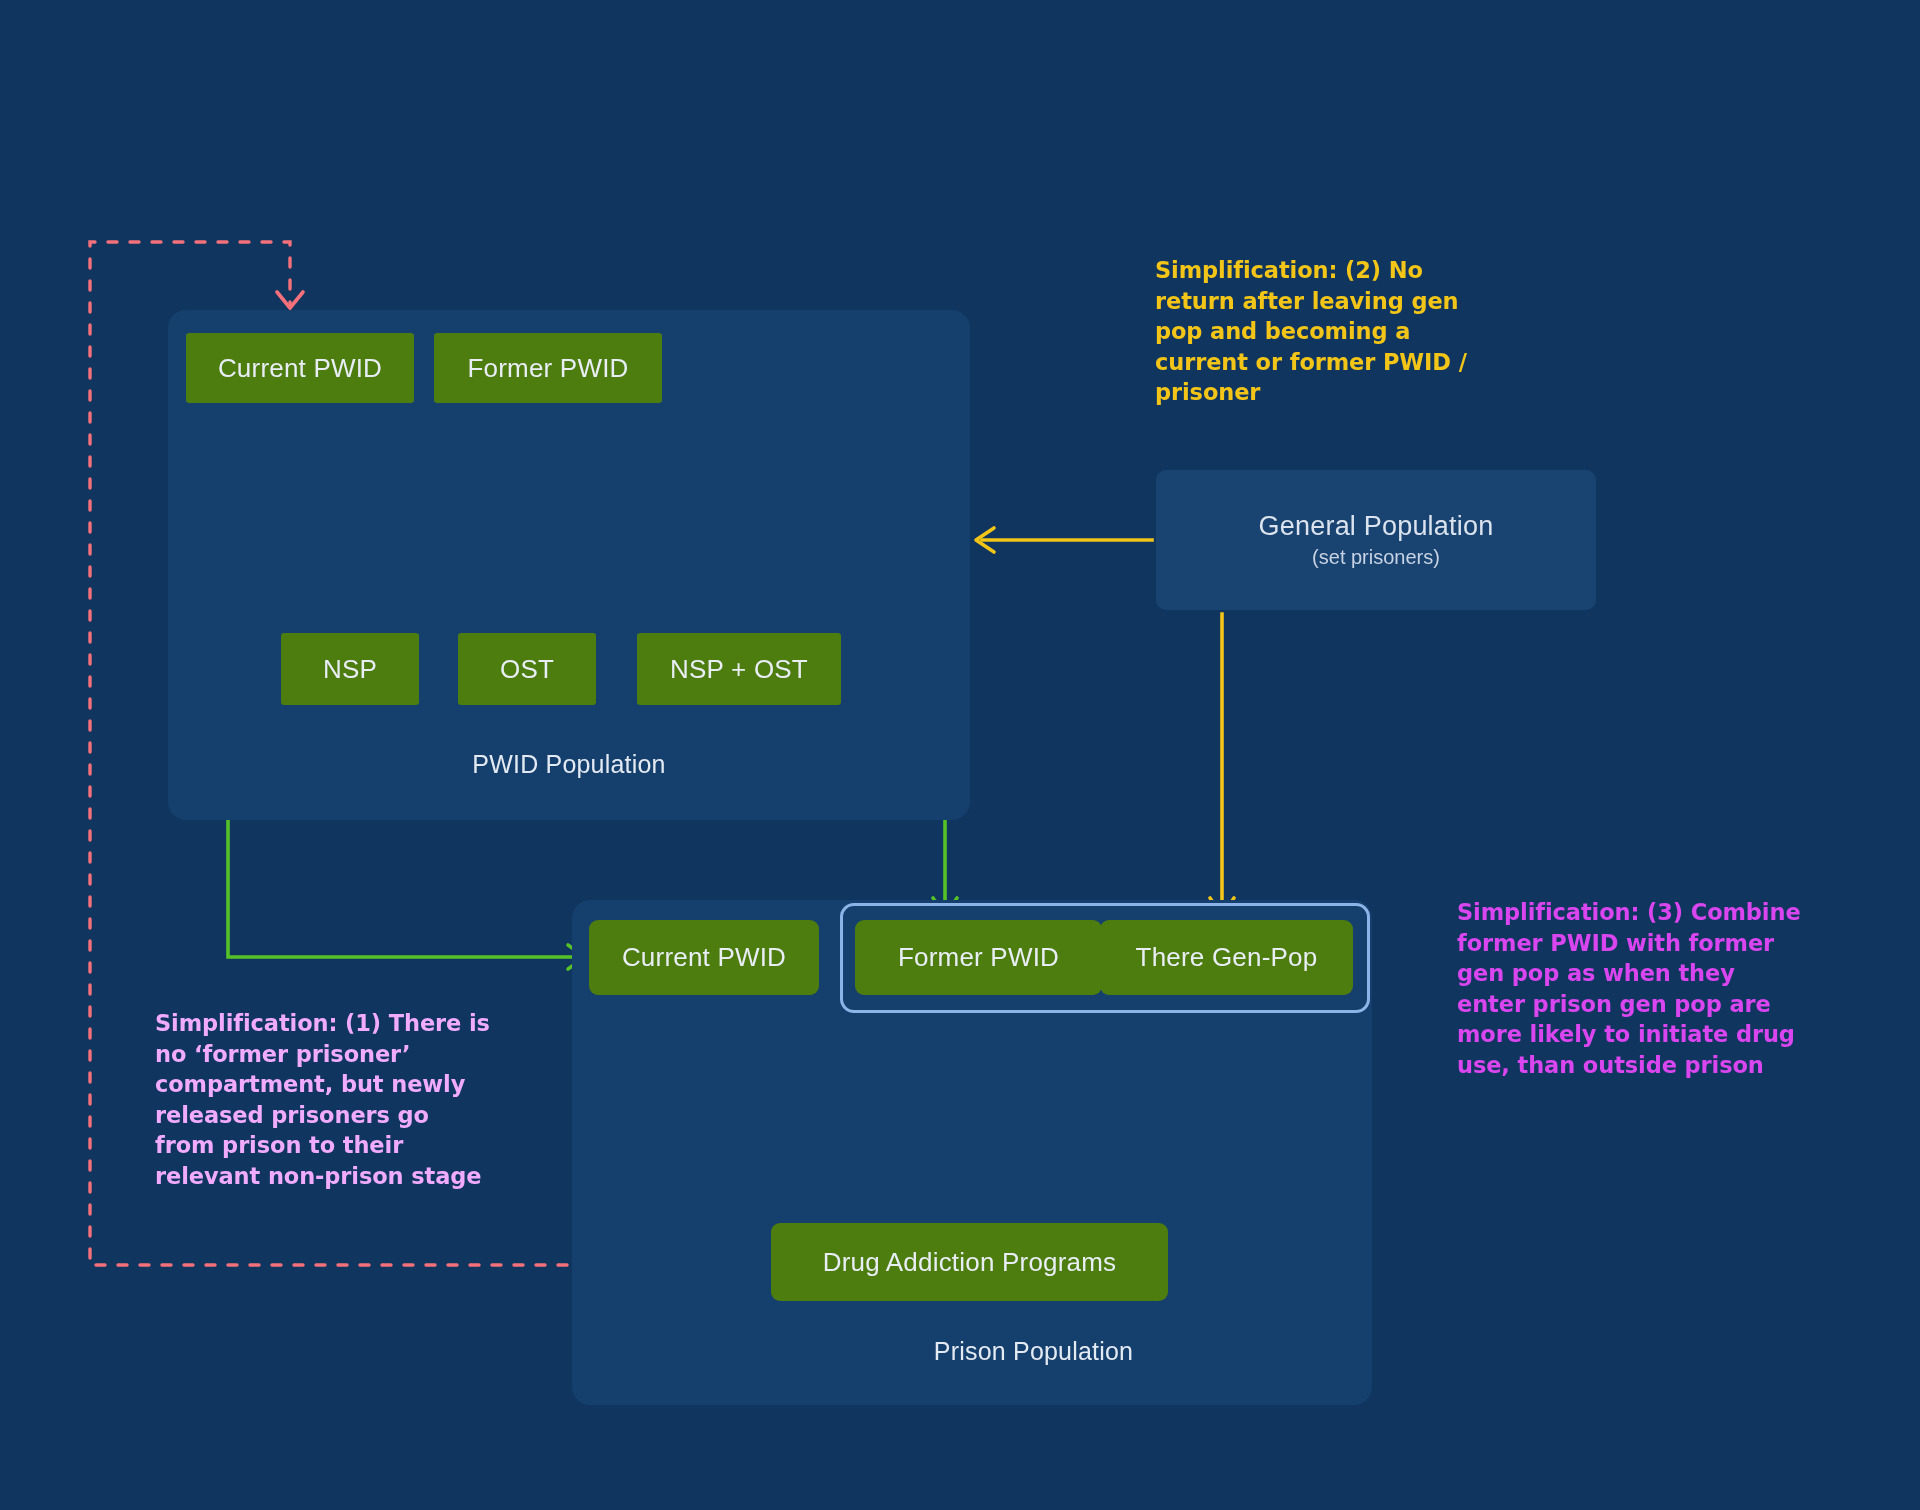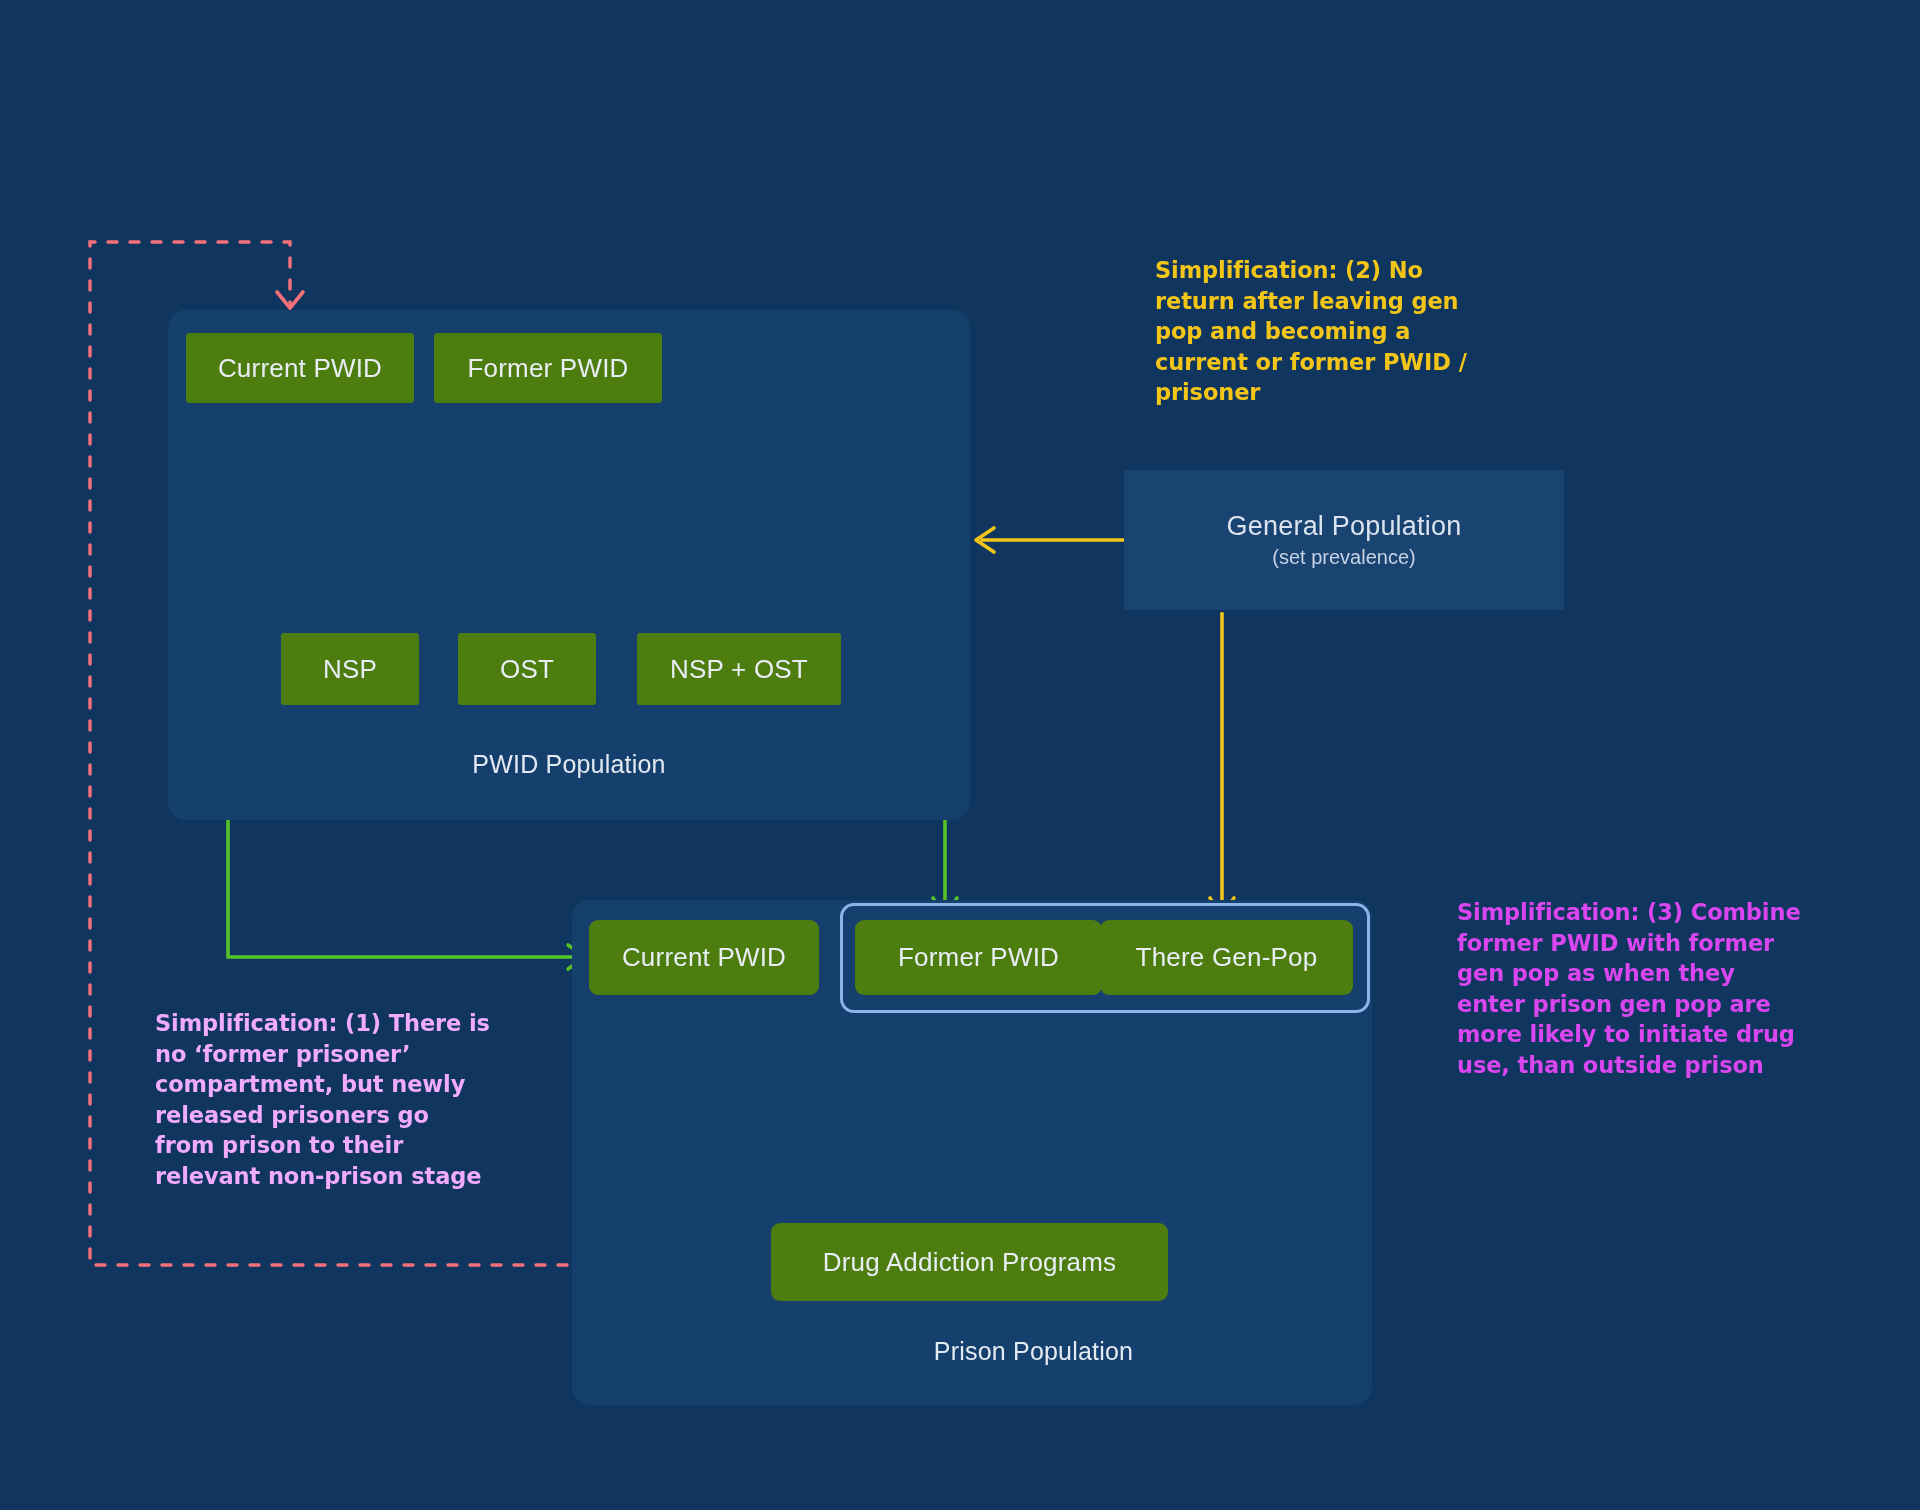--- a/index.html
+++ b/index.html
@@ -63,23 +63,23 @@
   #n-current-pwid { left: 186px; top: 333px; width: 228px; height: 70px; }
   #n-former-pwid  { left: 434px; top: 333px; width: 228px; height: 70px; }
   #n-nsp          { left: 281px; top: 633px; width: 138px; height: 72px; }
   #n-ost          { left: 458px; top: 633px; width: 138px; height: 72px; }
   #n-nsp-ost      { left: 637px; top: 633px; width: 204px; height: 72px; }
   #lbl-pwid-pop   { left: 168px; top: 750px; }
 
   
   #n-gen-pop {
     position: absolute;
-    left: 1124px; top: 470px; width: 440px; height: 140px;
+    left: 1156px; top: 470px; width: 440px; height: 140px;
     background: #194371;
-    border-radius: 3px;
+    border-radius: 10px;
     display: flex;
     flex-direction: column;
     align-items: center;
     justify-content: center;
     color: #dbe3ee;
     font-family: "Liberation Sans", sans-serif;
   }
   #n-gen-pop .gp-title { font-size: 27px; letter-spacing: .2px; }
   #n-gen-pop .gp-sub { font-size: 20px; margin-top: 4px; color: #c7d3e3; }
 
@@ -181,21 +181,21 @@
 
   <div class="node" id="n-current-pwid">Current PWID</div>
   <div class="node" id="n-former-pwid">Former PWID</div>
   <div class="node" id="n-nsp">NSP</div>
   <div class="node" id="n-ost">OST</div>
   <div class="node" id="n-nsp-ost">NSP + OST</div>
   <div class="group-label" id="lbl-pwid-pop" style="width:802px">PWID Population</div>
 
   <div id="n-gen-pop">
     <span class="gp-title">General Population</span>
-    <span class="gp-sub">(set prevalence)</span>
+    <span class="gp-sub">(set prisoners)</span>
   </div>
 
   <div class="group-box" id="prison-group"></div>
 
   <div id="former-wrap"></div>
 
   <div class="node rounded" id="n-prison-current">Current PWID</div>
   <div class="node rounded" id="n-prison-former-pwid">Former PWID</div>
   <div class="node rounded" id="n-prison-former-gen">There Gen-Pop</div>
   <div class="node rounded" id="n-drug-programs">Drug Addiction Programs</div>

